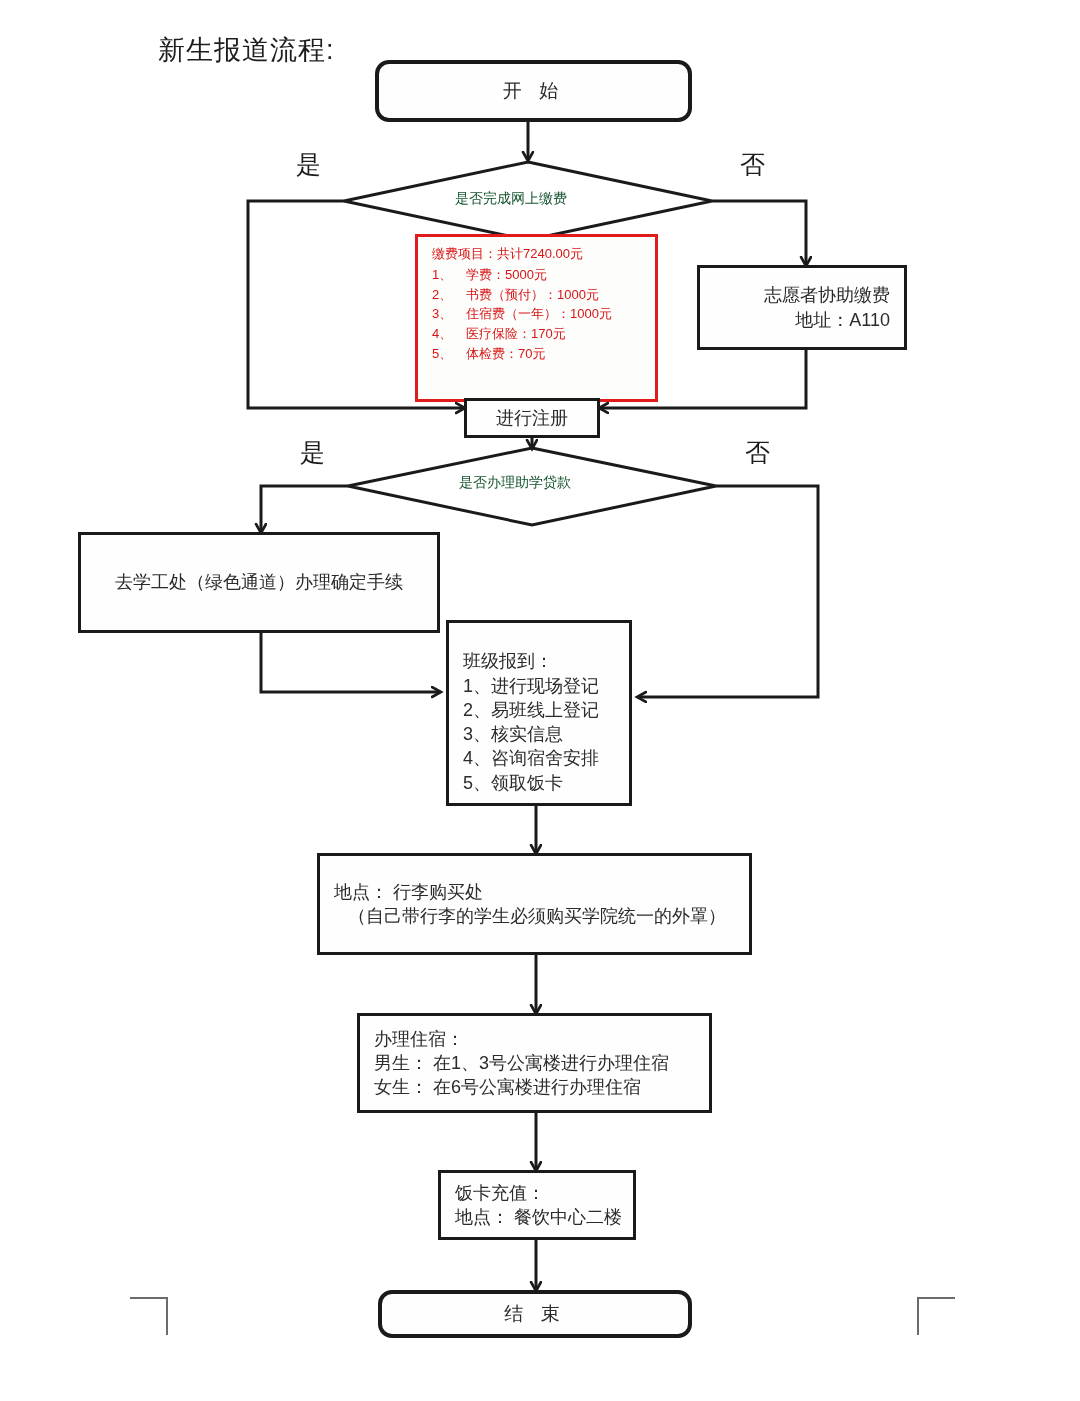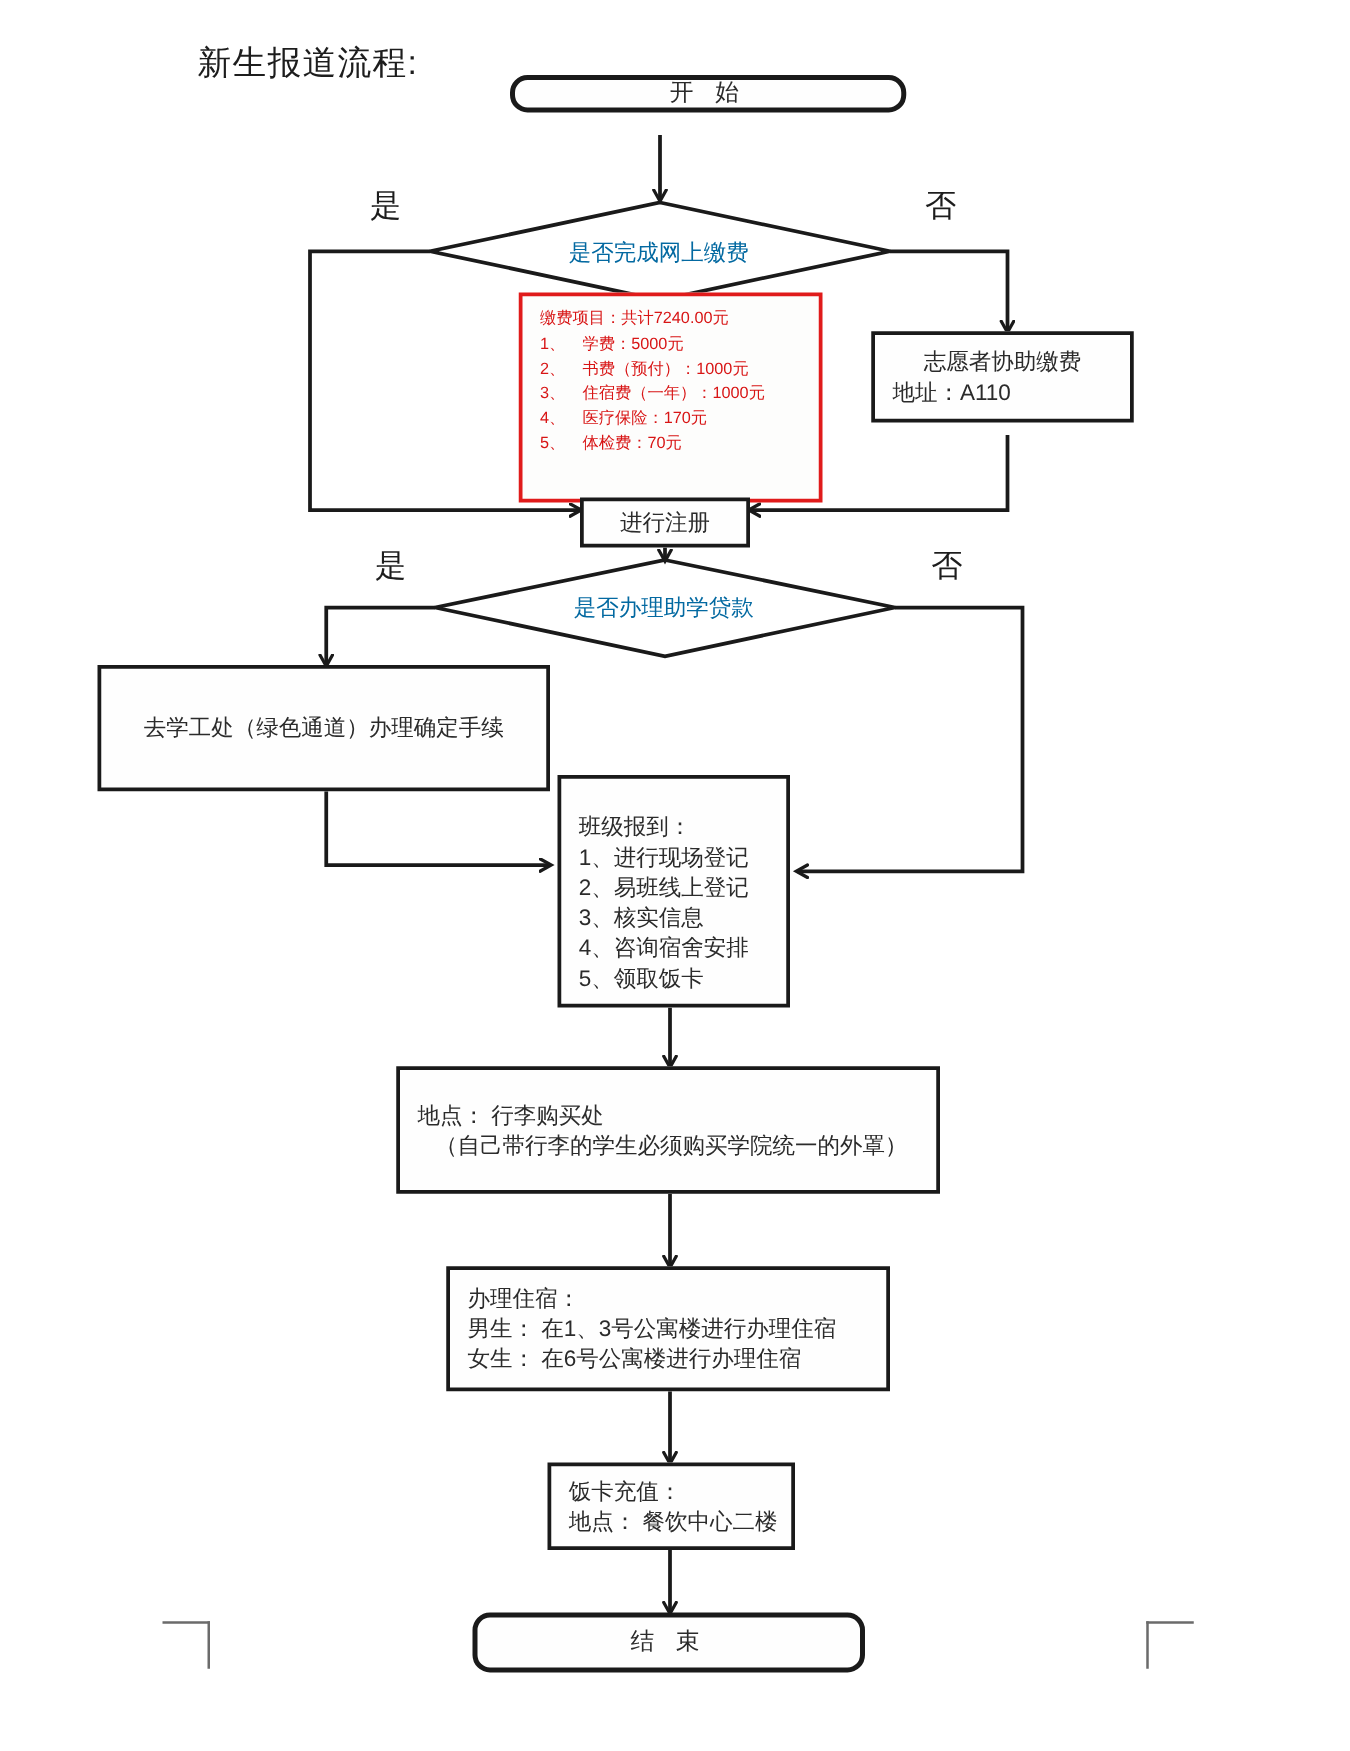--- a/index.html
+++ b/index.html
@@ -50,22 +50,22 @@
     align-items: center;
   }
   .edge-label {
     position: absolute;
     font-size: 25px;
     color: #1d1d1d;
     font-family: "Liberation Sans", "DejaVu Sans", sans-serif;
   }
   .decision-label {
     position: absolute;
-    font-size: 18px;
-    color: #0369a1;
+    font-size: 14px;
+    color: #14532d;
     white-space: nowrap;
     font-family: Liberation Serif, serif;
   }
   .page-title {
     position: absolute;
     left: 158px; top: 8px;
     font-size: 27px;
     color: #1d1d1d;
     letter-spacing: 1px;
     margin-top: 24px;
@@ -132,21 +132,21 @@
       <path d="M536,806 L536,853" marker-end="url(#arrowhead)"></path>
 
       <path d="M536,955 L536,1013" marker-end="url(#arrowhead)"></path>
 
       <path d="M536,1113 L536,1170" marker-end="url(#arrowhead)"></path>
 
       <path d="M536,1240 L536,1290" marker-end="url(#arrowhead)"></path>
     </g>
   </svg>
 
-  <div class="node terminal" style="left:375px; top:60px; width:317px; height:30px;margin-left:33px;">
+  <div class="node terminal" style="left:375px; top:60px; width:317px; height:62px;">
     <span>开 始</span>
   </div>
 
   <div class="decision-label" style="left:455px; top:190px;">是否完成网上缴费</div>
   <div class="edge-label" style="left:296px; top:148px;">是</div>
   <div class="edge-label" style="left:740px; top:148px;">否</div>
 
   <div class="fee-box">
     <div class="fee-title">缴费项目：共计7240.00元</div>
     <div class="fee-row">
@@ -159,21 +159,21 @@
       <span class="num">3、</span><span>住宿费（一年）：1000元</span>
     </div>
     <div class="fee-row">
       <span class="num">4、</span><span>医疗保险：170元</span>
     </div>
     <div class="fee-row">
       <span class="num">5、</span><span>体检费：70元</span>
     </div>
   </div>
 
-  <div class="node process" style="left:697px; top:265px; width:210px; height:73px;">
+  <div class="node process" style="left:697px; top:265px; width:210px; height:85px;align-items:flex-end;">
     <div class="line" style="text-align:center;">志愿者协助缴费</div>
     <div class="line">地址：A110</div>
   </div>
 
   <div class="node process center-text" style="left:464px; top:398px; width:136px; height:40px; padding:10px;">
     <span>进行注册</span>
   </div>
 
   <div class="decision-label" style="left:459px; top:474px;">是否办理助学贷款</div>
   <div class="edge-label" style="left:300px; top:436px;">是</div>

